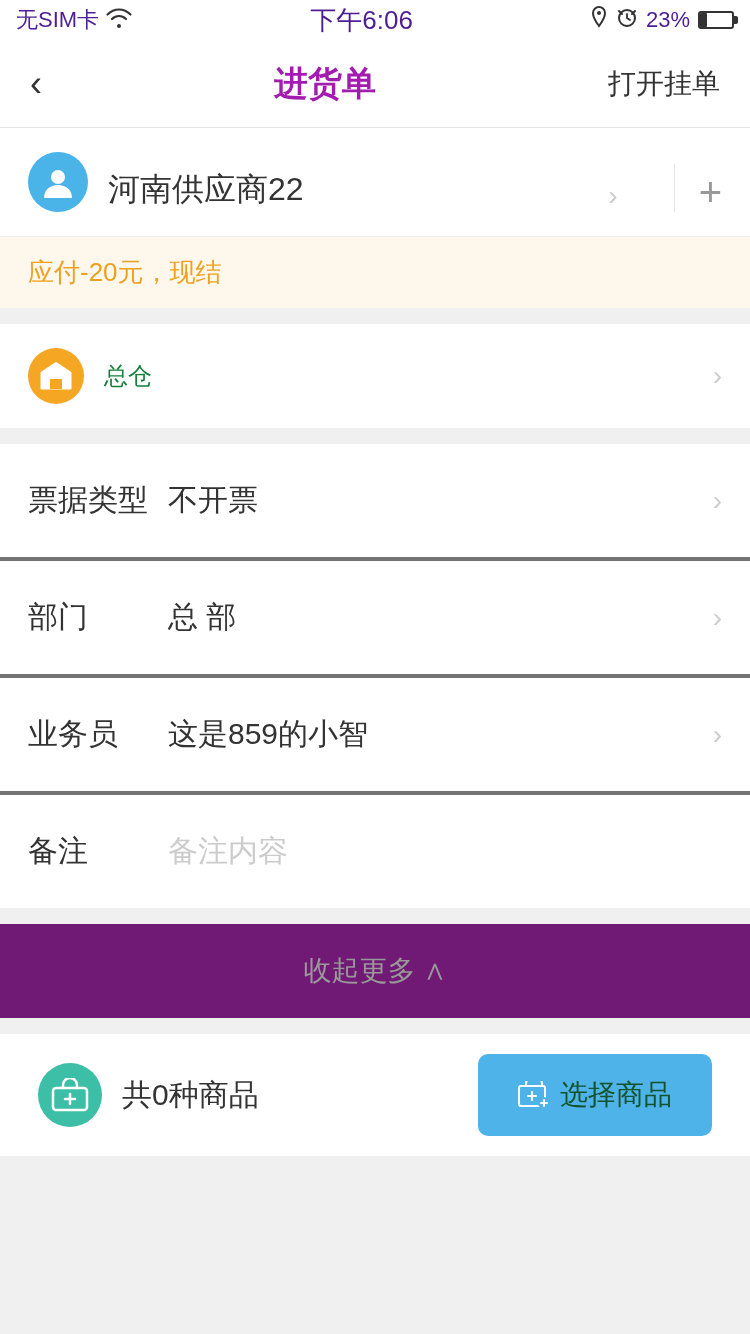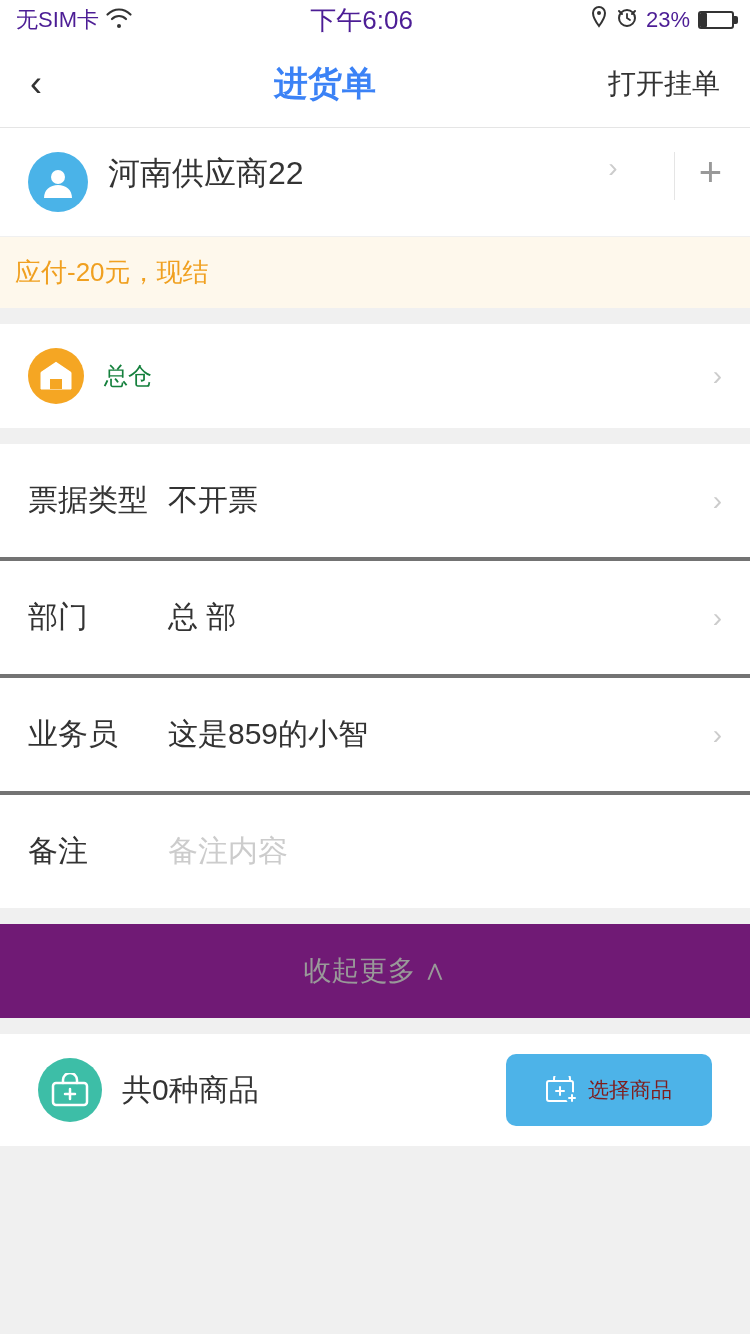--- a/index.html
+++ b/index.html
@@ -68,21 +68,21 @@
       border-bottom: 1px solid #e5e5e5;
     }
     .nav-back {
       font-size: 36px;
       color: #333;
       cursor: pointer;
     }
     .nav-title {
       font-size: 34px;
       font-weight: 600;
-      color: #3b82f6;
+      color: #a21caf;
     }
     .nav-action {
       font-size: 28px;
       color: #333;
       cursor: pointer;
     }
 
     
     .content {
       width: 100%;
@@ -91,21 +91,21 @@
 
     
     .section {
       background: #fff;
       margin-bottom: 16px;
     }
 
     
     .supplier-row {
       display: flex;
-      align-items: flex-start;
+      align-items: flex-end;
       padding: 24px 28px;
       background: #fff;
       border-bottom: 1px solid #f0f0f0;
       position: relative;
     }
     .supplier-avatar {
       width: 60px;
       height: 60px;
       border-radius: 50%;
       background: #4ab3e8;
@@ -136,21 +136,21 @@
     .divider-vertical {
       width: 1px;
       height: 48px;
       background: #e5e5e5;
       margin: 0 24px 0 16px;
     }
 
     
     .notice-bar {
       background: #fef8ec;
-      padding: 18px 15px;
+      padding: 18px 28px;
       font-size: 26px;
       color: #f0a020;
     }
 
     
     .warehouse-row {
       display: flex;
       align-items: center;
       padding: 24px 28px;
       background: #fff;
@@ -235,22 +235,22 @@
       justify-content: center;
       flex-shrink: 0;
     }
     .product-count {
       flex: 1;
       font-size: 30px;
       color: #333;
     }
     .select-btn {
       background: #4db3e8;
-      color: #7f1d1d;
-      font-size: 21px;
+      color: #14532d;
+      font-size: 28px;
       padding: 22px 40px;
       border-radius: 10px;
       cursor: pointer;
       display: flex;
       align-items: center;
       gap: 10px;
       border: none;
     }
 
     

